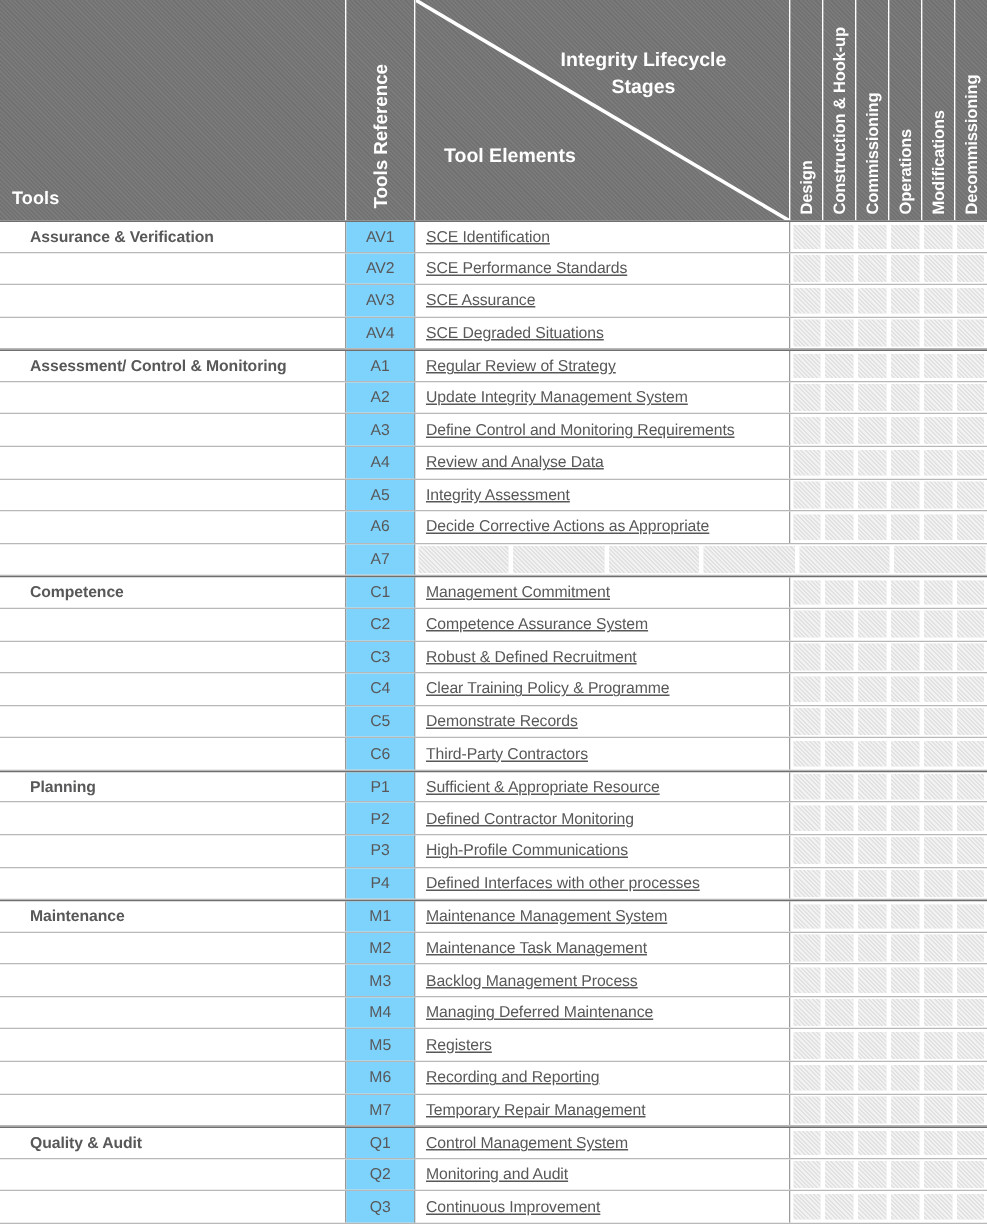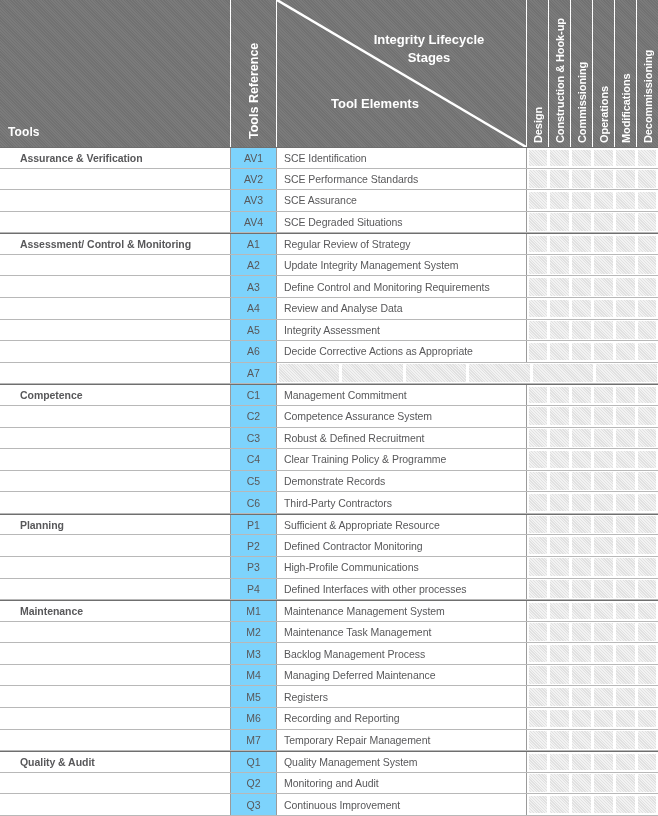--- a/index.html
+++ b/index.html
@@ -108,21 +108,20 @@
     font-weight: bold;
     line-height: 18px;
   }
   .hdr-elements .elements-lbl {
     position: absolute;
     left: 19px;
     top: 96px;
     color: #ffffff;
     font-size: 13px;
     font-weight: bold;
-    margin-left: 35px;
   }
 
   
   .hdr-stages {
     display: flex;
     flex: 1 1 auto;
     align-items: stretch;
   }
   .hdr-stage {
     position: relative;
@@ -219,20 +218,21 @@
     border-right: 1px solid #9a9a9a;
     display: flex;
     align-items: center;
     padding-left: 7px;
     background: #ffffff;
   }
   .c-elem .txt {
     font-size: 10.5px;
     color: #58585a;
     letter-spacing: -0.05px;
+    text-decoration: underline;
   }
 
   .c-stages {
     flex: 1 1 auto;
     display: flex;
     align-items: stretch;
     background: #ffffff;
   }
   .cellbox {
     flex: 1 1 0;
@@ -841,21 +841,21 @@
         </div>
       </div>
       <div class="row group-start">
         <div class="c-tools">
           <span class="txt">Quality &amp; Audit</span>
         </div>
         <div class="c-ref">
           <span class="txt">Q1</span>
         </div>
         <div class="c-elem">
-          <span class="txt">Quality Management System</span>
+          <span class="txt">Control Management System</span>
         </div>
         <div class="c-stages">
           <div class="cellbox"></div>
           <div class="cellbox"></div>
           <div class="cellbox"></div>
           <div class="cellbox"></div>
           <div class="cellbox"></div>
           <div class="cellbox"></div>
         </div>
       </div>

